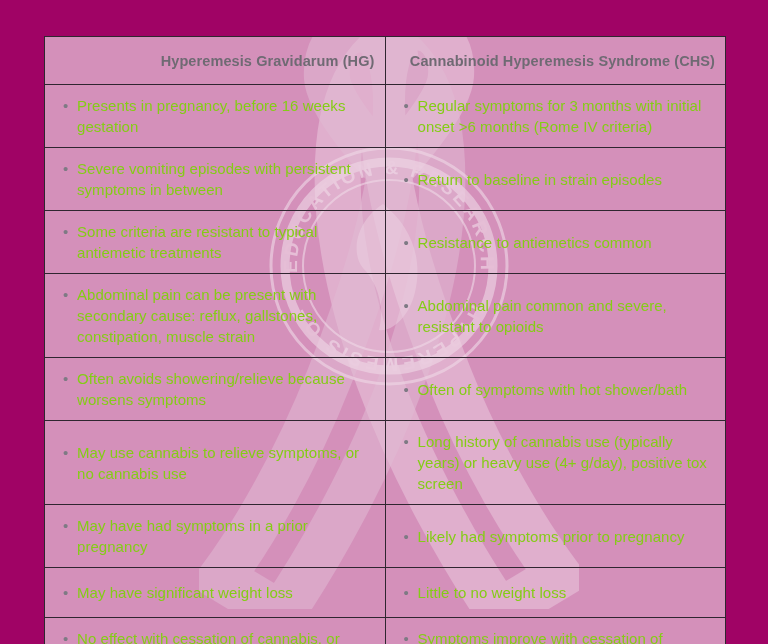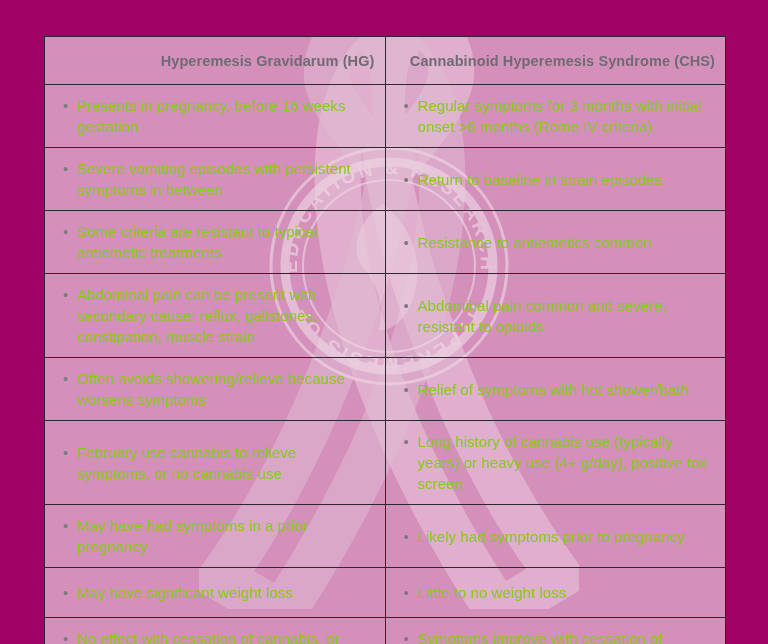--- a/index.html
+++ b/index.html
@@ -212,30 +212,30 @@
         <tr class="r4">
           <td>
             <div class="bullet-row">
               <span class="bullet-dot">•</span>
               <span class="bullet-text">Often avoids showering/relieve because worsens symptoms</span>
             </div>
           </td>
           <td>
             <div class="bullet-row">
               <span class="bullet-dot">•</span>
-              <span class="bullet-text">Relief of symptoms with hot shower/bath</span>
+              <span class="bullet-text">Often of symptoms with hot shower/bath</span>
             </div>
           </td>
         </tr>
 
         <tr class="r5">
           <td>
             <div class="bullet-row">
               <span class="bullet-dot">•</span>
-              <span class="bullet-text">February use cannabis to relieve symptoms, or no cannabis use</span>
+              <span class="bullet-text">May use cannabis to relieve symptoms, or no cannabis use</span>
             </div>
           </td>
           <td>
             <div class="bullet-row">
               <span class="bullet-dot">•</span>
               <span class="bullet-text">Long history of cannabis use (typically years) or heavy use (4+ g/day), positive tox screen</span>
             </div>
           </td>
         </tr>
 

